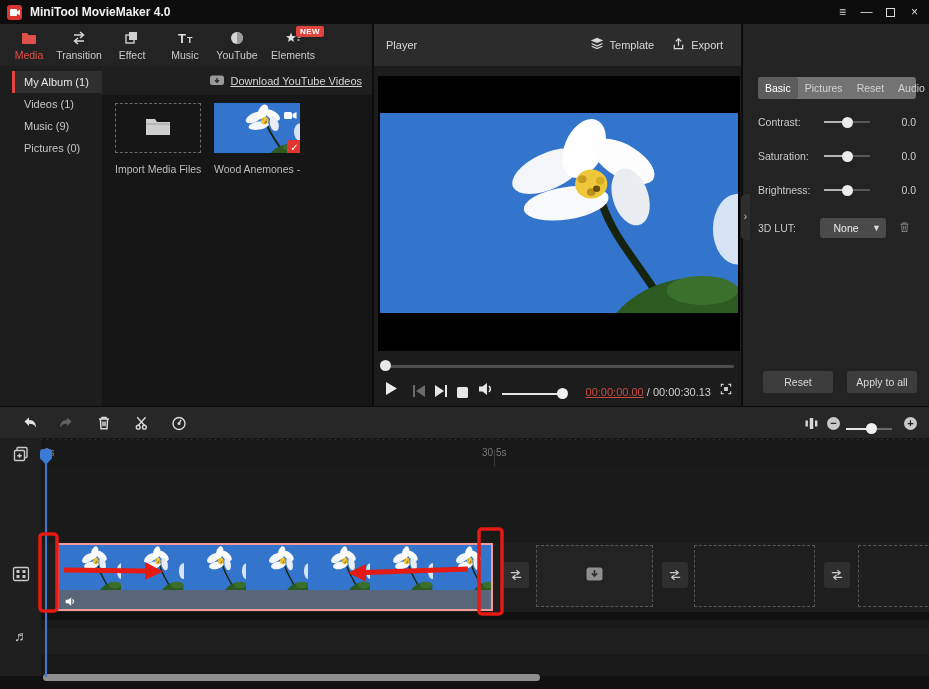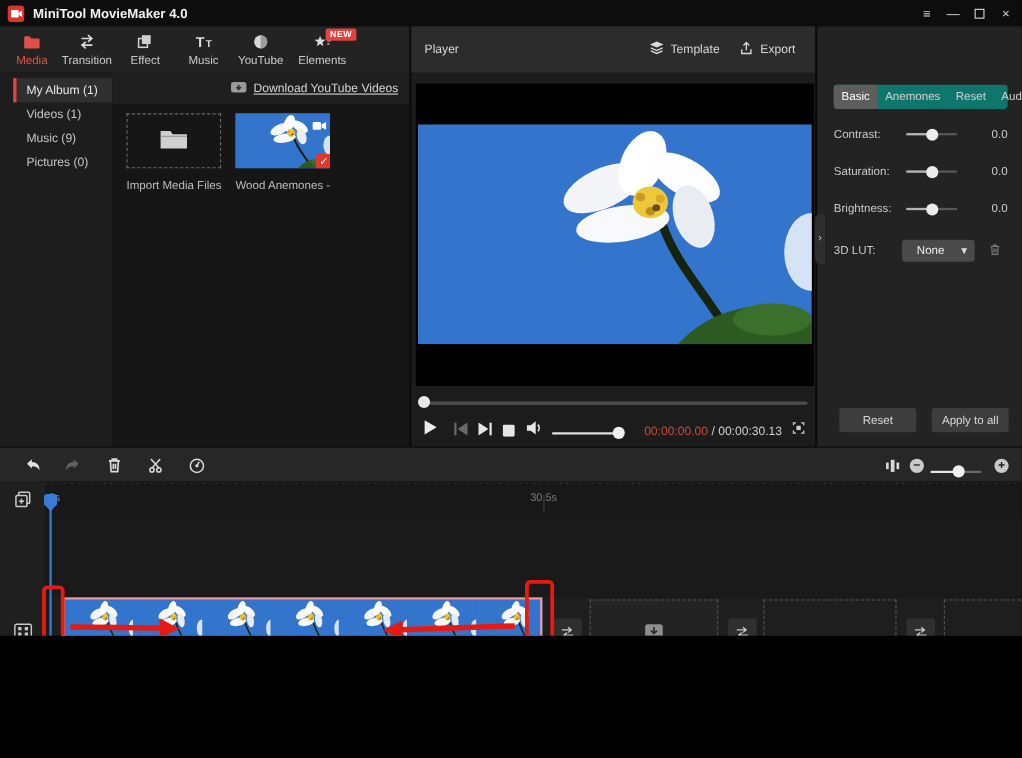--- a/index.html
+++ b/index.html
@@ -1,16 +1,16 @@
 <!DOCTYPE html>
 <html><head>
 <meta charset="utf-8">
 <style>
   html,body{margin:0;padding:0;background:#000;}
-  .app{position:relative;width:929px;height:578px;background:#0c0c0c;overflow:hidden;
+  .app{position:relative;width:929px;height:689px;background:#0c0c0c;overflow:hidden;
        font-family:"Liberation Sans","DejaVu Sans",sans-serif;-webkit-font-smoothing:antialiased;}
   .app *{box-sizing:border-box;}
 
   
   .titlebar{position:absolute;left:0;top:0;width:100%;height:24px;background:#0d0d0d;display:flex;align-items:center;}
   .logo{width:15px;height:15px;margin-left:7px;border-radius:3px;background:#d8362e;position:relative;flex:0 0 auto;}
   .logo svg{position:absolute;inset:0;}
   .apptitle{margin-left:8px;font-size:12px;font-weight:bold;color:#f2f2f2;}
   .winctl{position:absolute;right:6px;top:0;height:24px;display:flex;align-items:center;gap:7px;color:#d9d9d9;}
   .winbtn{width:17px;height:24px;line-height:24px;text-align:center;font-size:12px;cursor:default;}
@@ -52,26 +52,26 @@
   .video-box{position:absolute;left:4px;top:52px;width:362px;height:275px;background:#000;}
   .video-blue{position:absolute;left:2px;top:37px;width:358px;height:200px;}
   .video-blue svg{display:block;width:100%;height:100%;}
   .seekbar{position:absolute;left:8px;top:341px;width:352px;height:3px;background:#4e4e4e;border-radius:2px;}
   .seek-handle{position:absolute;left:6px;top:336px;width:11px;height:11px;border-radius:50%;background:#e8e8e8;}
   .transport{position:absolute;left:0;top:352px;width:367px;height:28px;}
   .tbtn{position:absolute;top:5px;}
   .vol-track{position:absolute;left:128px;top:17px;width:60px;height:2px;background:#e6e6e6;}
   .vol-handle{position:absolute;left:183px;top:12px;width:11px;height:11px;border-radius:50%;background:#f0f0f0;}
   .timecode{position:absolute;right:30px;top:10px;font-size:11px;color:#cfcfcf;white-space:nowrap;}
-  .tc-red{color:#c84b3f;}
+  .tc-red{color:#c84b3f;text-decoration:underline;}
 
   
   .property-panel{position:absolute;left:743px;top:24px;width:186px;height:382px;background:#232323;}
   .prop-head{height:42px;background:#2c2c2c;display:flex;align-items:center;padding-left:15px;font-size:11px;color:#d8d8d8;}
-  .prop-tabs{position:absolute;left:15px;top:53px;width:158px;height:22px;background:#0f766e;border-radius:3px;
+  .prop-tabs{position:absolute;left:15px;top:53px;width:158px;height:22px;background:#737373;border-radius:3px;
              display:flex;align-items:center;font-size:10.5px;color:#d2d2d2;}
   .prop-tab{padding:0 7px;height:22px;line-height:22px;border-radius:3px;white-space:nowrap;}
   .prop-tab.active{background:#5d5d5d;color:#fff;}
   .prow{position:absolute;left:15px;width:158px;height:14px;display:flex;align-items:center;font-size:10.5px;color:#c9c9c9;}
   .plabel{width:60px;}
   .ptrack{position:relative;width:46px;height:2px;background:#585858;margin:0 6px;}
   .pfill{position:absolute;left:0;top:0;height:2px;width:50%;background:#b5b5b5;}
   .phandle{position:absolute;left:50%;top:-4.5px;width:11px;height:11px;margin-left:-5.5px;border-radius:50%;background:#ececec;}
   .pvalue{flex:1;text-align:right;color:#cfcfcf;}
   .lut-select{width:66px;height:20px;background:#4a4a4a;border-radius:3px;display:flex;align-items:center;
@@ -340,21 +340,21 @@
             <path d="M3,6 V3 H6 M12,3 H15 V6 M15,12 V15 H12 M6,15 H3 V12"></path>
             <rect x="6.5" y="6.5" width="5" height="5" fill="#cfcfcf" stroke="none"></rect>
           </svg>
       </span>
     </div>
   </div>
 
   <div class="property-panel">
     <div class="prop-tabs">
       <span class="prop-tab active">Basic</span>
-      <span class="prop-tab">Anemones</span>
+      <span class="prop-tab">Pictures</span>
       <span class="prop-tab">Reset</span>
       <span class="prop-tab">Audio</span>
     </div>
 
     <div class="prow" style="top:91px">
       <span class="plabel">Contrast:</span>
       <span class="ptrack">
           <span class="pfill"></span>
           <span class="phandle"></span>
         </span>

